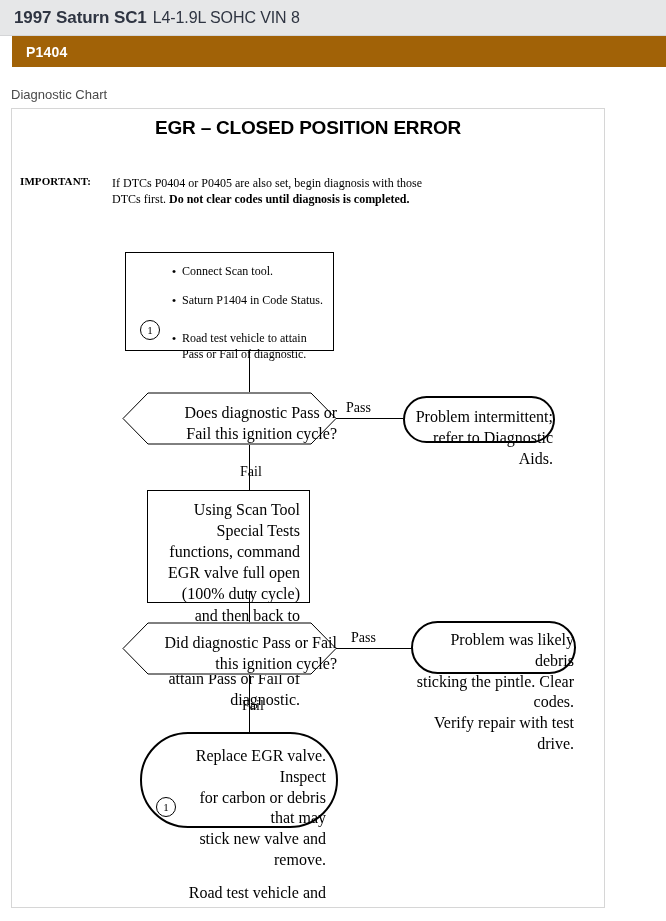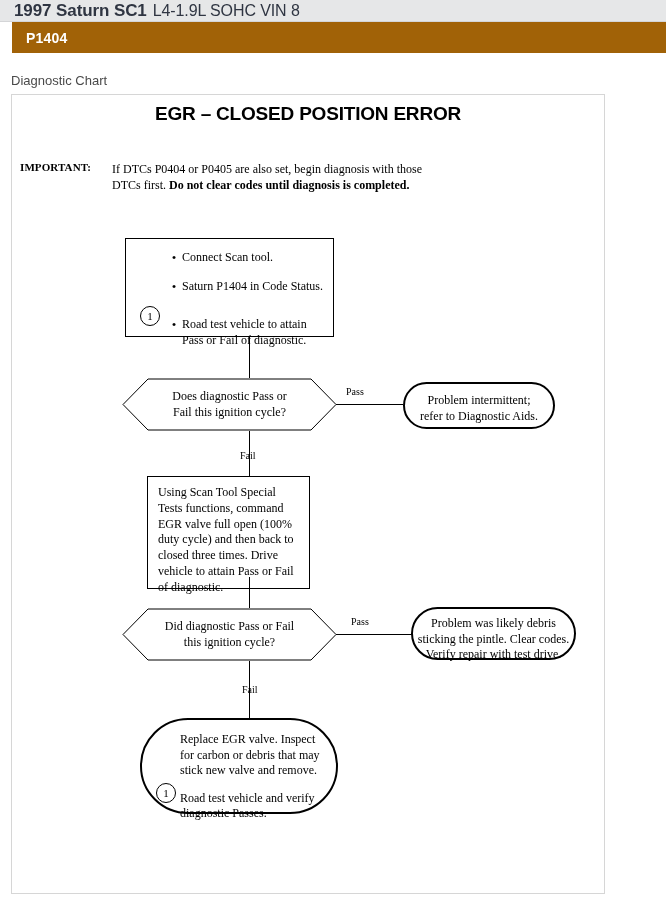--- a/index.html
+++ b/index.html
@@ -6,21 +6,21 @@
   html, body {
     margin: 0; padding: 0;
     width: 666px; height: 921px;
     background: #ffffff;
     font-family: "Liberation Sans", sans-serif;
     overflow: hidden;
   }
 
   
   #vehicle-header {
-    height: 22px;
+    height: 36px;
     background: #e6e7e8;
     border-bottom: 1px solid #d4d5d7;
     display: flex;
     align-items: center;
     padding-left: 14px;
   }
   #vehicle-header .veh-model {
     font-size: 17px;
     font-weight: bold;
     color: #2f3542;
@@ -125,21 +125,21 @@
     width: 1px;
     background: #000;
   }
   .hline {
     position: absolute;
     height: 1px;
     background: #000;
   }
   .edge-label {
     position: absolute;
-    font-size: 10px;
+    font-size: 14px;
     color: #000;
   }
 
   .bullet-row {
     display: flex;
     align-items: flex-start;
     font-size: 12px;
     line-height: 1.28;
     color: #000;
   }
@@ -160,23 +160,24 @@
     display: flex;
     align-items: center;
     justify-content: center;
     font-family: "Liberation Serif", serif;
     font-size: 11px;
     color: #000;
     background: #fff;
   }
 
   .oval-text, .box-text {
-    font-size: 12px;
+    font-size: 16px;
     line-height: 1.3;
     color: #000;
+    text-align: right;
   }
 </style>
 </head>
 <body>
 
 <div id="vehicle-header">
   <span class="veh-model">1997 Saturn SC1</span>
   <span class="veh-engine">L4-1.9L SOHC VIN 8</span>
 </div>
 

